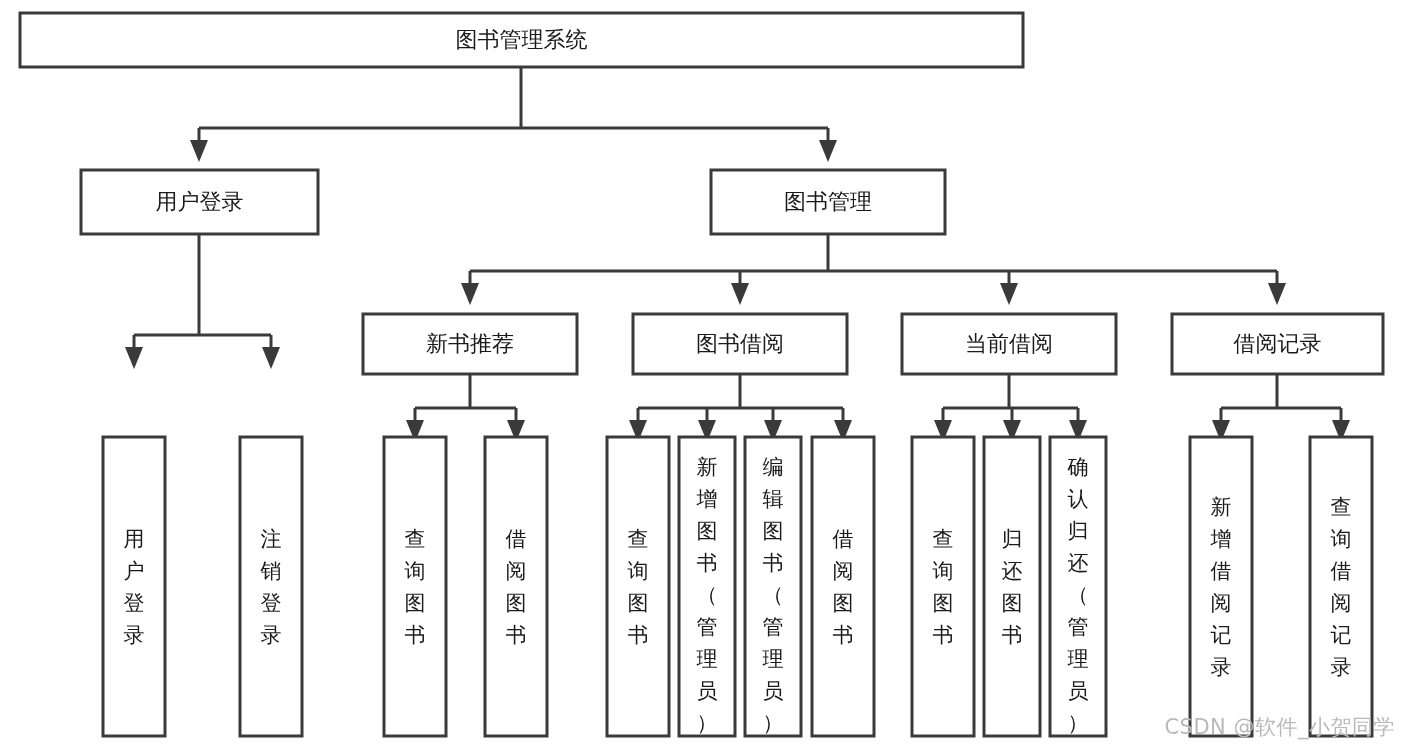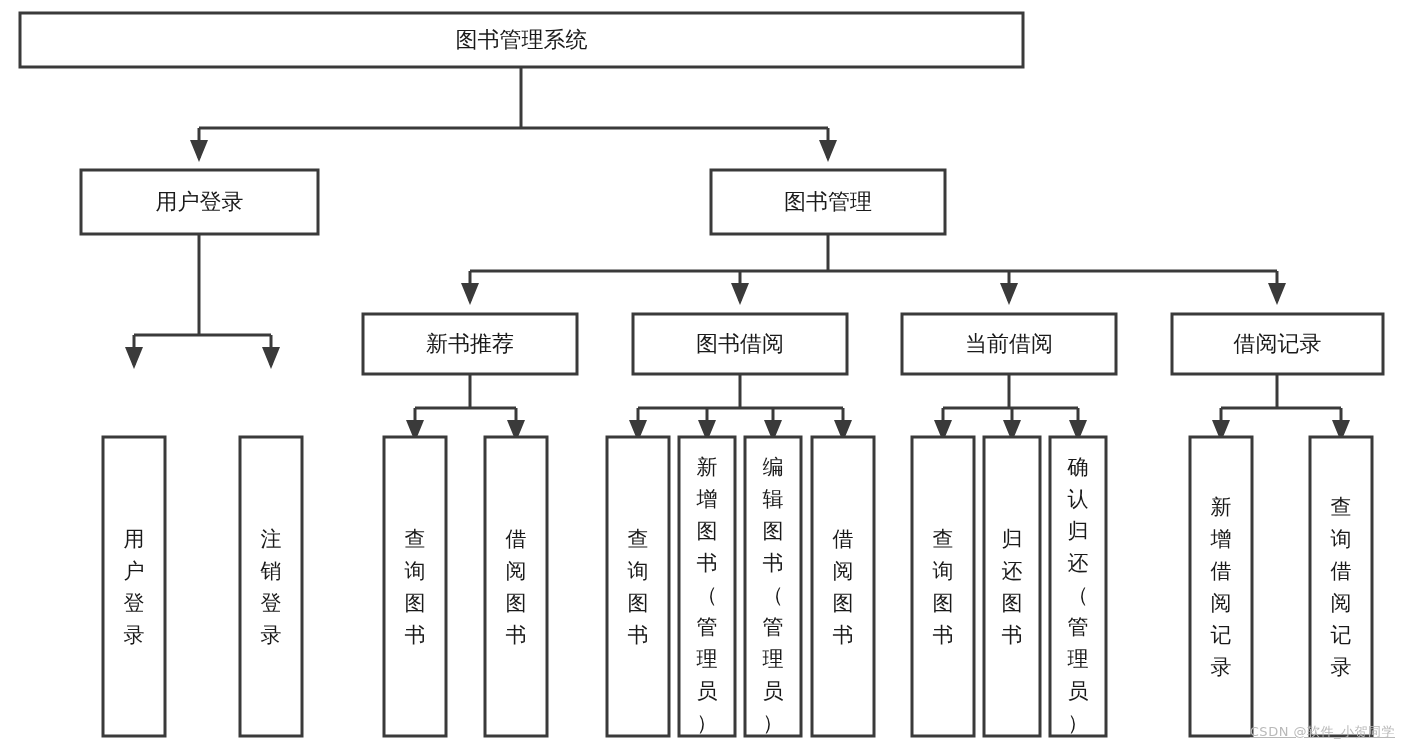--- a/index.html
+++ b/index.html
@@ -53,26 +53,25 @@
   }
   .arrow-head {
     fill: #3a3a3a;
     stroke: none;
   }
   .watermark {
     position: absolute;
     right: 10px;
     bottom: 6px;
     font-family: "DejaVu Sans", "Liberation Sans", sans-serif;
-    font-size: 13px;
+    font-size: 21px;
     color: #b9b9b9;
     letter-spacing: 0.5px;
     white-space: nowrap;
     user-select: none;
-    text-decoration: underline;
   }
 </style>
 </head>
 <body>
 
 <div id="diagram-root">
 
   <svg class="diagram-svg" viewBox="0 0 1405 747">
     <g id="connectors-layer">
         <line x1="521" y1="67" x2="521" y2="128" class="conn"></line>

